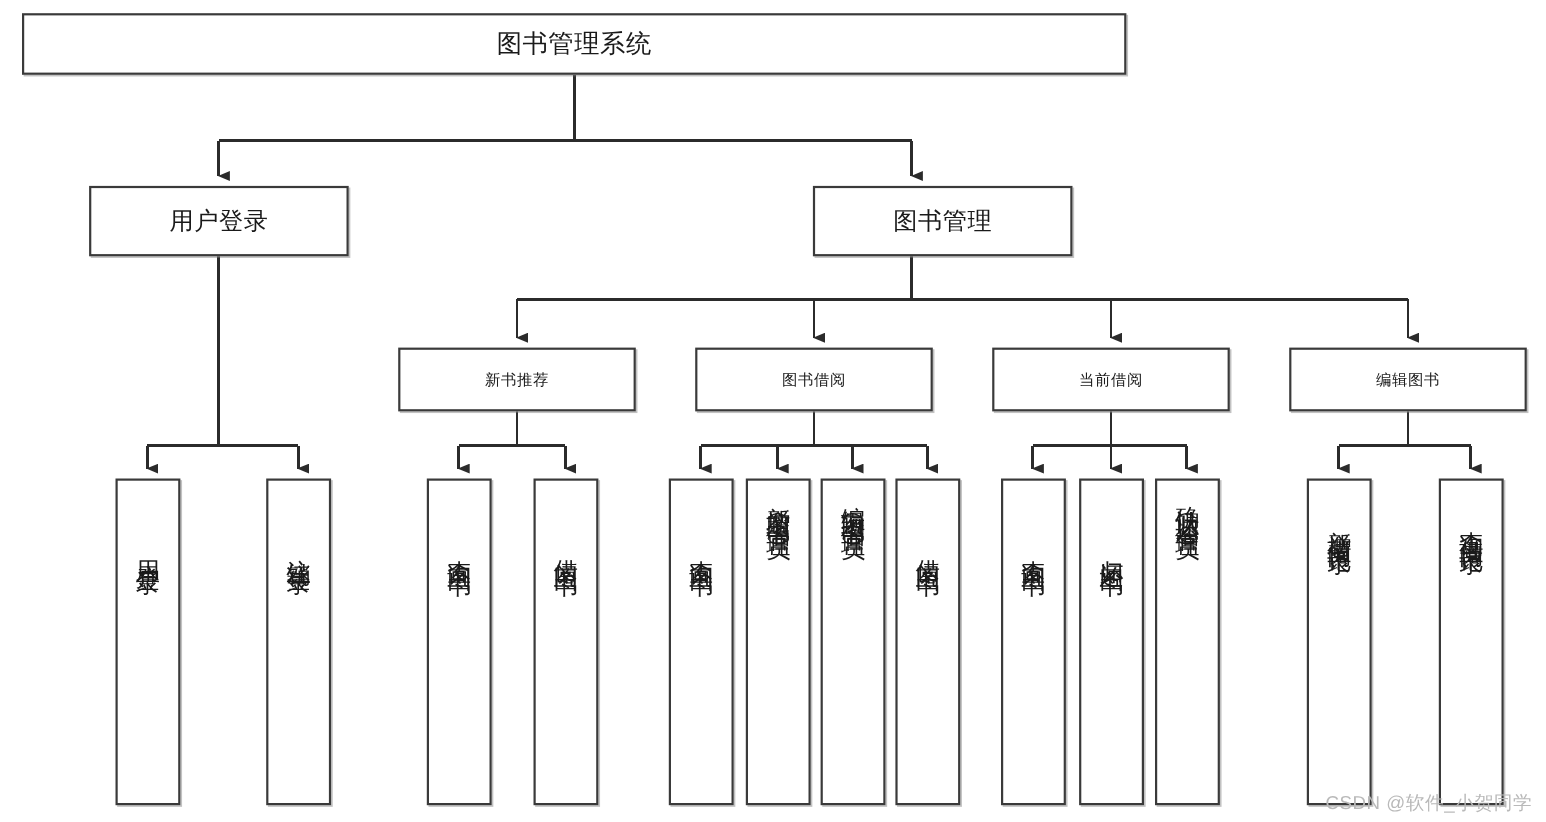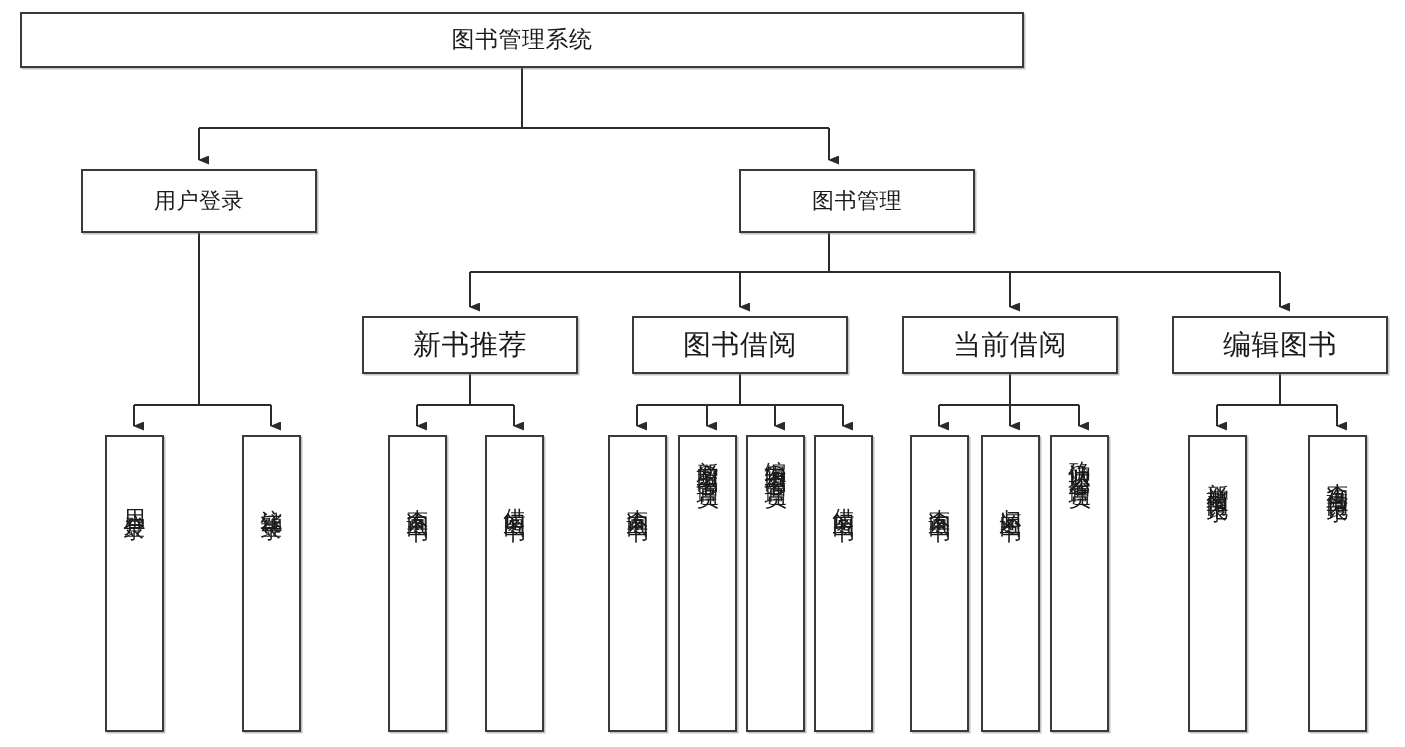--- a/index.html
+++ b/index.html
@@ -58,21 +58,21 @@
     height: 64px;
     font-size: 22px;
   }
   .node.lvl1.n-user-login { left: 81px; }
   .node.lvl1.n-book-manage { left: 711px; margin-left: 28px; }
   
   .node.lvl2 {
     top: 316px;
     width: 216px;
     height: 58px;
-    font-size: 28px;
+    font-size: 14px;
   }
   .node.lvl2.n-new-book { left: 362px; }
   .node.lvl2.n-borrow { left: 632px; }
   .node.lvl2.n-current { left: 902px; }
   .node.lvl2.n-record { left: 1172px; }
   
   .node.leaf {
     top: 435px;
     height: 297px;
     width: 59px;
@@ -230,13 +230,14 @@
   <div class="node leaf tall lf10">
     <span class="label">确认归还（管理员）</span>
   </div>
   <div class="node leaf mid lf11">
     <span class="label">新增借阅记录</span>
   </div>
   <div class="node leaf mid lf12">
     <span class="label">查询借阅记录</span>
   </div>
 
+  <div class="watermark">CSDN @软件_小贺同学</div>
 </div>
 
 </body></html>

